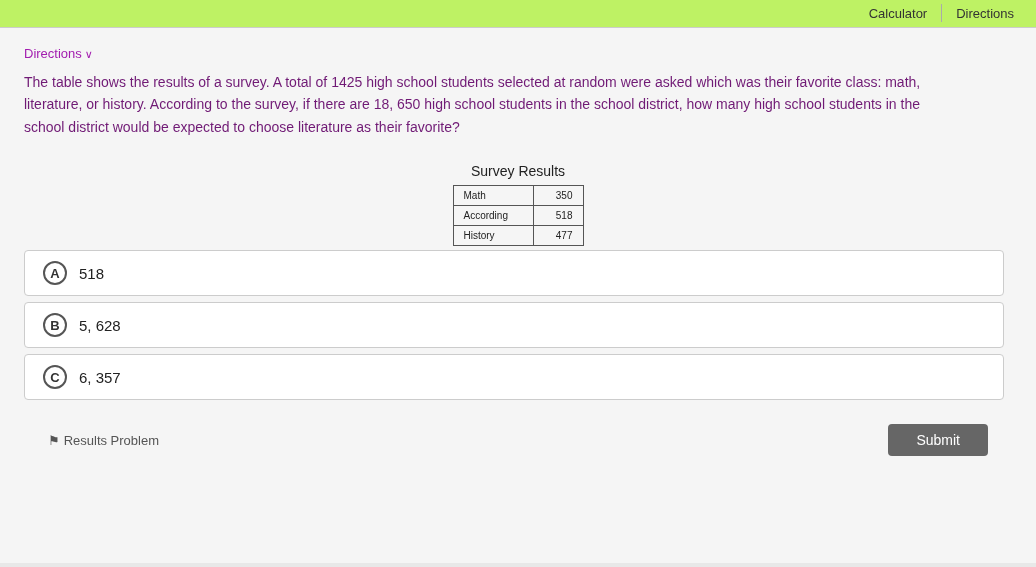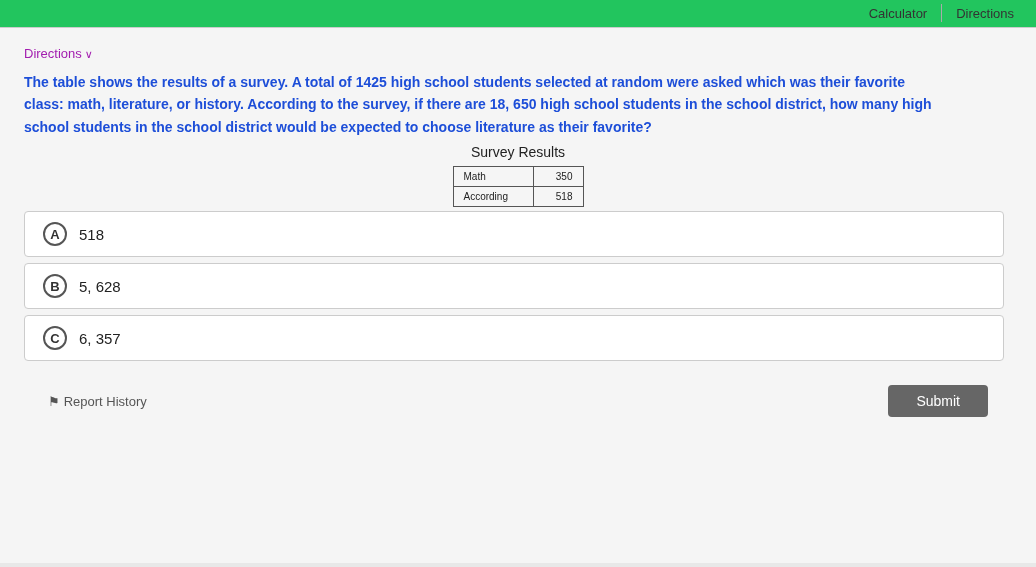--- a/index.html
+++ b/index.html
@@ -9,21 +9,21 @@
       background: #e8e8e8;
       width: 1036px;
       height: 567px;
       overflow: hidden;
       position: relative;
     }
 
     .top-bar {
       display: flex;
       justify-content: flex-end;
-      background: #22c55e;
+      background: #bef264;
       border-bottom: 1px solid #ccc;
       padding: 4px 16px;
       gap: 8px;
     }
 
     .top-bar-btn {
       font-size: 13px;
       color: #333;
       background: none;
       border: none;
@@ -52,25 +52,24 @@
       display: inline-block;
     }
 
     .directions-toggle::after {
       content: ' ∨';
       font-size: 11px;
     }
 
     .problem-text {
       font-size: 14px;
-      color: #1d4ed8;
+      color: #701a75;
       line-height: 1.6;
-      margin-bottom: 6px;
+      margin-bottom: 25px;
       max-width: 920px;
-      font-weight: bold;
     }
 
     .survey-section {
       display: flex;
       flex-direction: column;
       align-items: center;
       margin-bottom: 4px;
     }
 
     .survey-title {
@@ -184,20 +183,24 @@
     <div class="survey-title">Survey Results</div>
     <table class="survey-table">
       <tbody id="survey-tbody">
           <tr>
             <td>Math</td>
             <td class="num">350</td>
           </tr>
           <tr>
             <td>According</td>
             <td class="num">518</td>
+          </tr>
+          <tr>
+            <td>History</td>
+            <td class="num">477</td>
           </tr>
         </tbody>
     </table>
   </div>
 
   
   <div class="answer-options" id="answer-options">
       <div class="answer-option">
         <span class="option-circle">A</span>
         <span>518</span>
@@ -209,18 +212,18 @@
       <div class="answer-option">
         <span class="option-circle">C</span>
         <span>6, 357</span>
       </div>
     </div>
 
   
   <div class="bottom-bar">
     <a class="report-link">
       <span>⚑</span>
-      <span>Report History</span>
+      <span>Results Problem</span>
     </a>
     <button class="submit-btn">Submit</button>
   </div>
 
 </div>
 
 </body></html>

